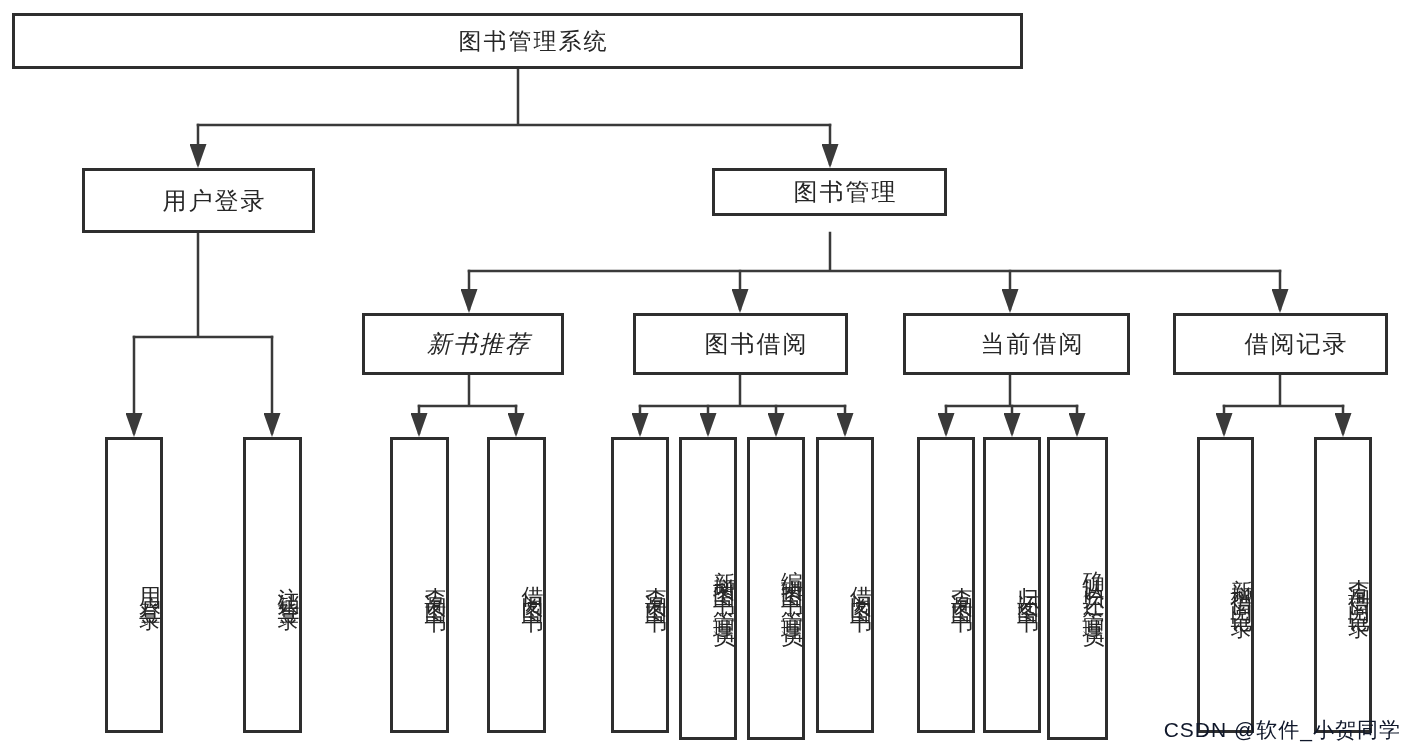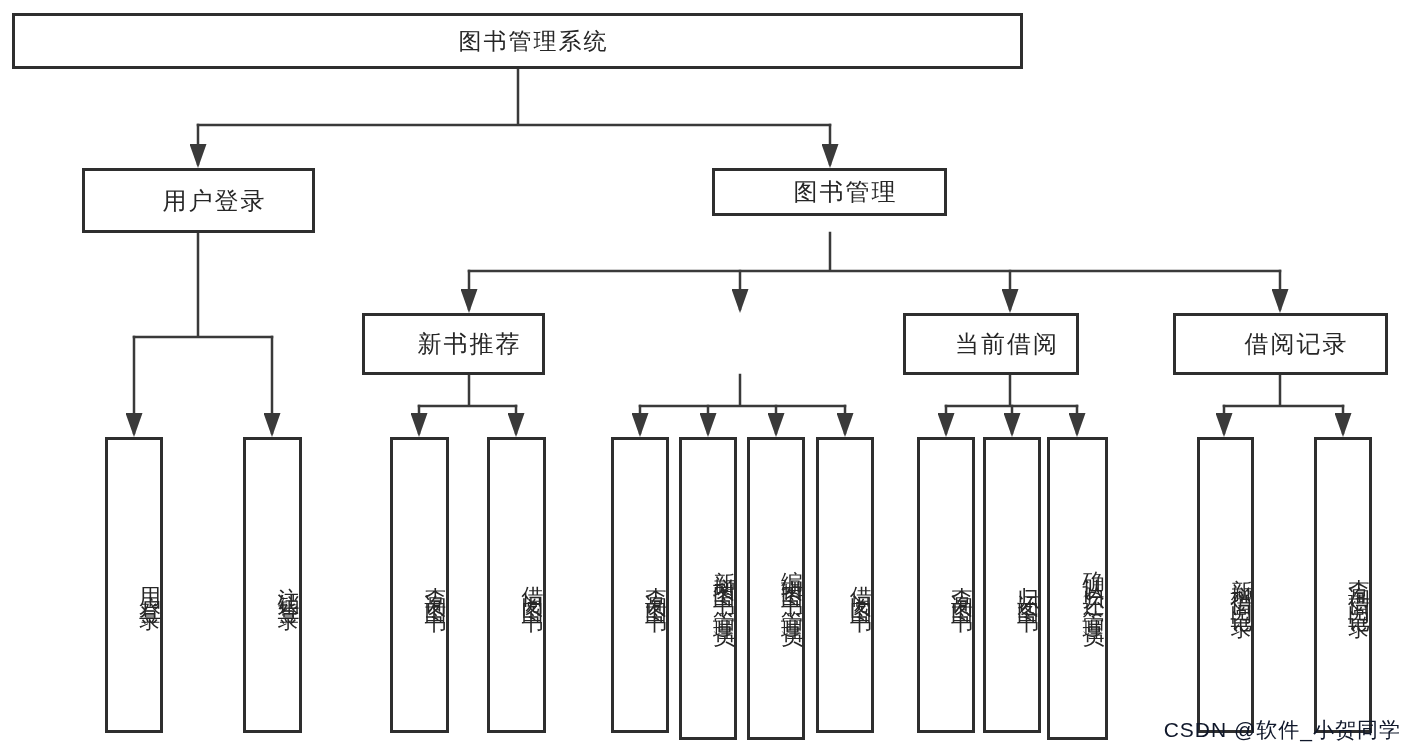--- a/index.html
+++ b/index.html
@@ -113,24 +113,27 @@
     <span class="root-label">图书管理系统</span>
   </div>
 
   <div class="box" style="left:82px; top:168px; width:233px; height:65px;">
     <span class="hlabel">用户登录</span>
   </div>
   <div class="box" style="left:712px; top:168px; width:235px; height:48px;">
     <span class="hlabel">图书管理</span>
   </div>
 
-  <div class="box" style="left:362px; top:313px; width:183px; height:62px;">
+  <div class="box" style="left:362px; top:313px; width:202px; height:62px;font-style:italic;">
     <span class="hlabel">新书推荐</span>
   </div>
-  <div class="box" style="left:903px; top:313px; width:176px; height:62px;">
+  <div class="box" style="left:633px; top:313px; width:215px; height:62px;">
+    <span class="hlabel">图书借阅</span>
+  </div>
+  <div class="box" style="left:903px; top:313px; width:227px; height:62px;">
     <span class="hlabel">当前借阅</span>
   </div>
   <div class="box" style="left:1173px; top:313px; width:215px; height:62px;">
     <span class="hlabel">借阅记录</span>
   </div>
 
   <div class="box" style="left:105px; top:437px; width:58px; height:296px;">
     <span class="vlabel">用户登录</span>
   </div>
   <div class="box" style="left:243px; top:437px; width:59px; height:296px;">

